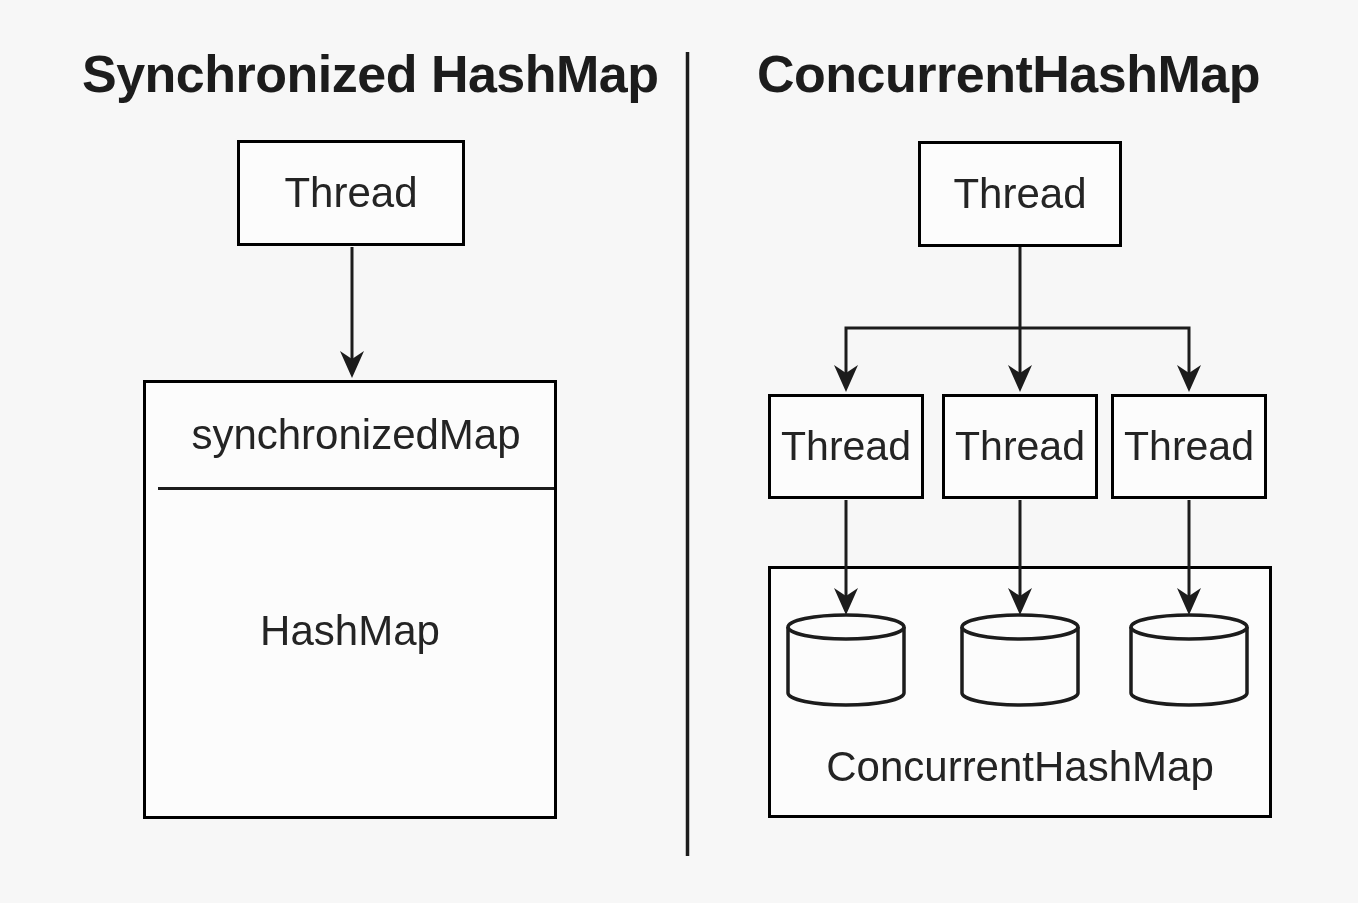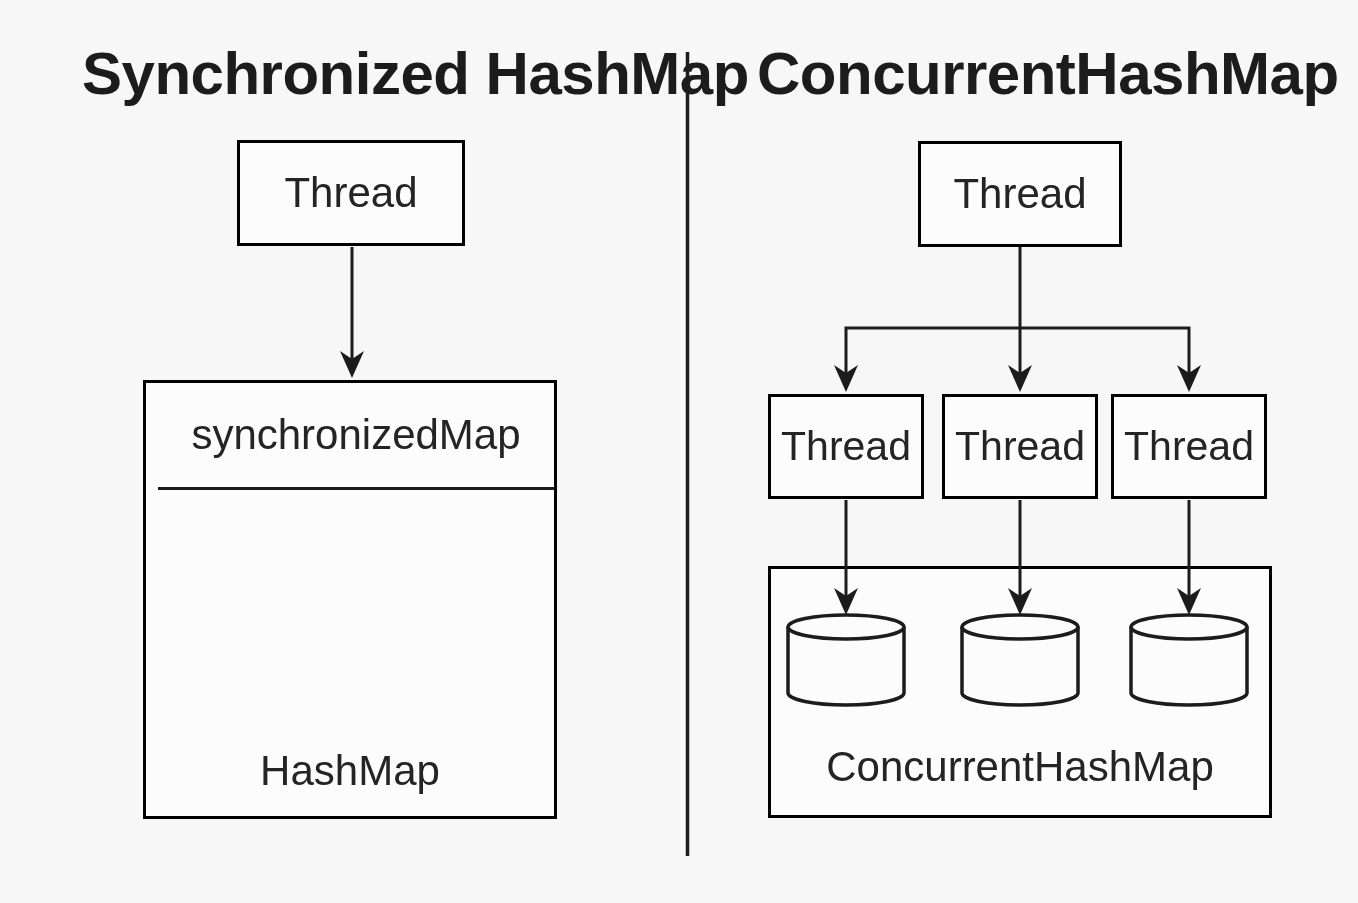--- a/index.html
+++ b/index.html
@@ -17,21 +17,21 @@
   .svg-layer {
     position: absolute;
     inset: 0;
     z-index: 3;
     pointer-events: none;
   }
 
   .panel-title {
     position: absolute;
     z-index: 2;
-    font-size: 60px;
+    font-size: 52px;
     font-weight: bold;
     letter-spacing: -0.5px;
     line-height: 60px;
     color: #1c1c1c;
     white-space: nowrap;
   }
   .panel-title.left  { left: 82px;  top: 44px; }
   .panel-title.right { left: 757px; top: 44px; }
 
   .node-box {
@@ -64,21 +64,21 @@
   }
   .map-header {
     box-sizing: border-box;
     height: 107px;
     border-bottom: 3px solid #1c1c1c;
     display: flex; align-items: center; justify-content: center; margin-left: 12px;
   }
   .map-body {
     box-sizing: border-box;
     height: 326px;
-    display: flex; align-items: flex-end; justify-content: center;
+    display: flex; align-items: center; justify-content: center;
   }
   .map-body .node-label { transform: translateY(-22px); }
 
   .container-box {
     left: 768px; top: 566px; width: 504px; height: 252px;
     display: block;
   }
   .container-label {
     position: absolute;
     left: 0; right: 0; bottom: 25px;

